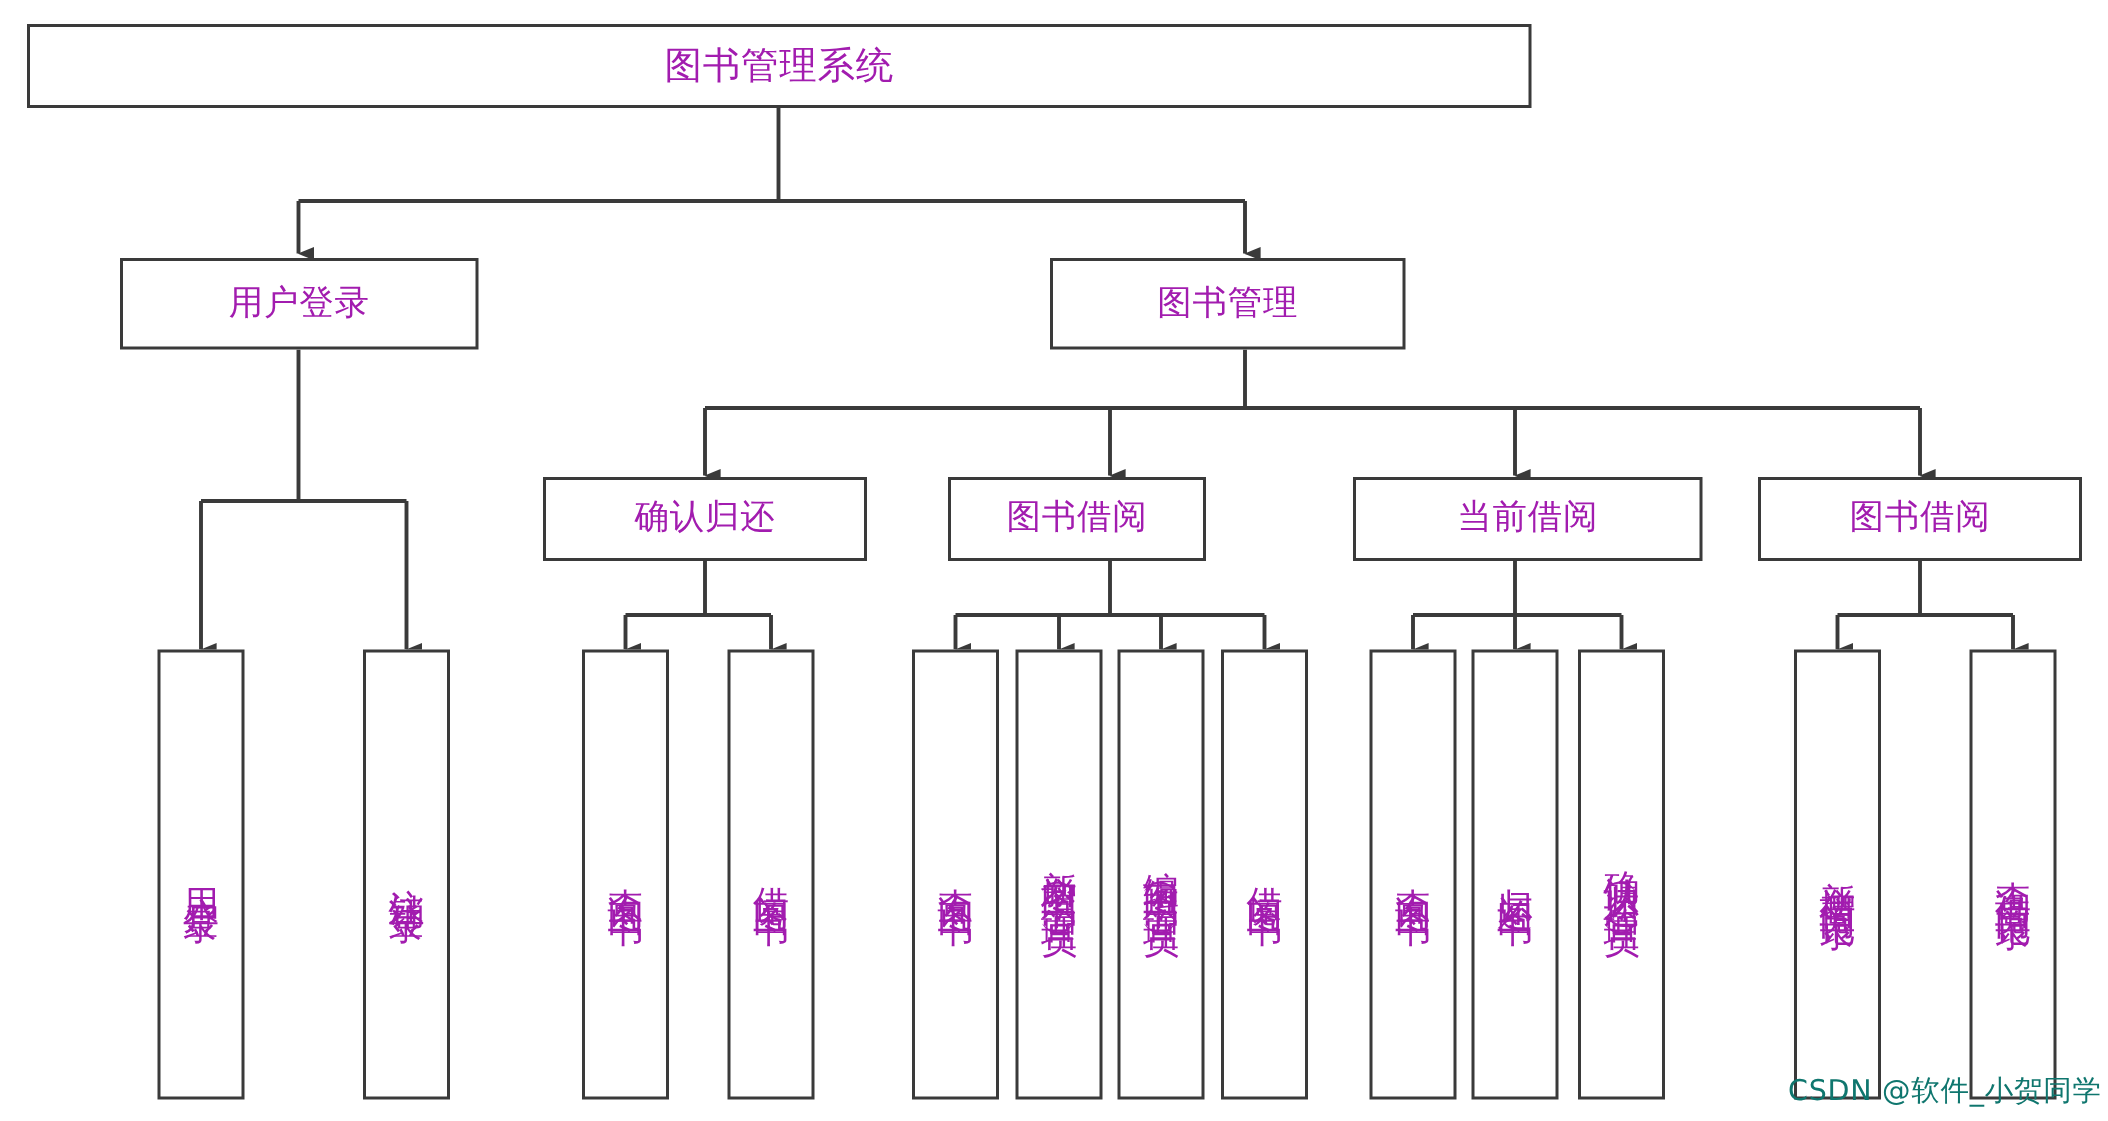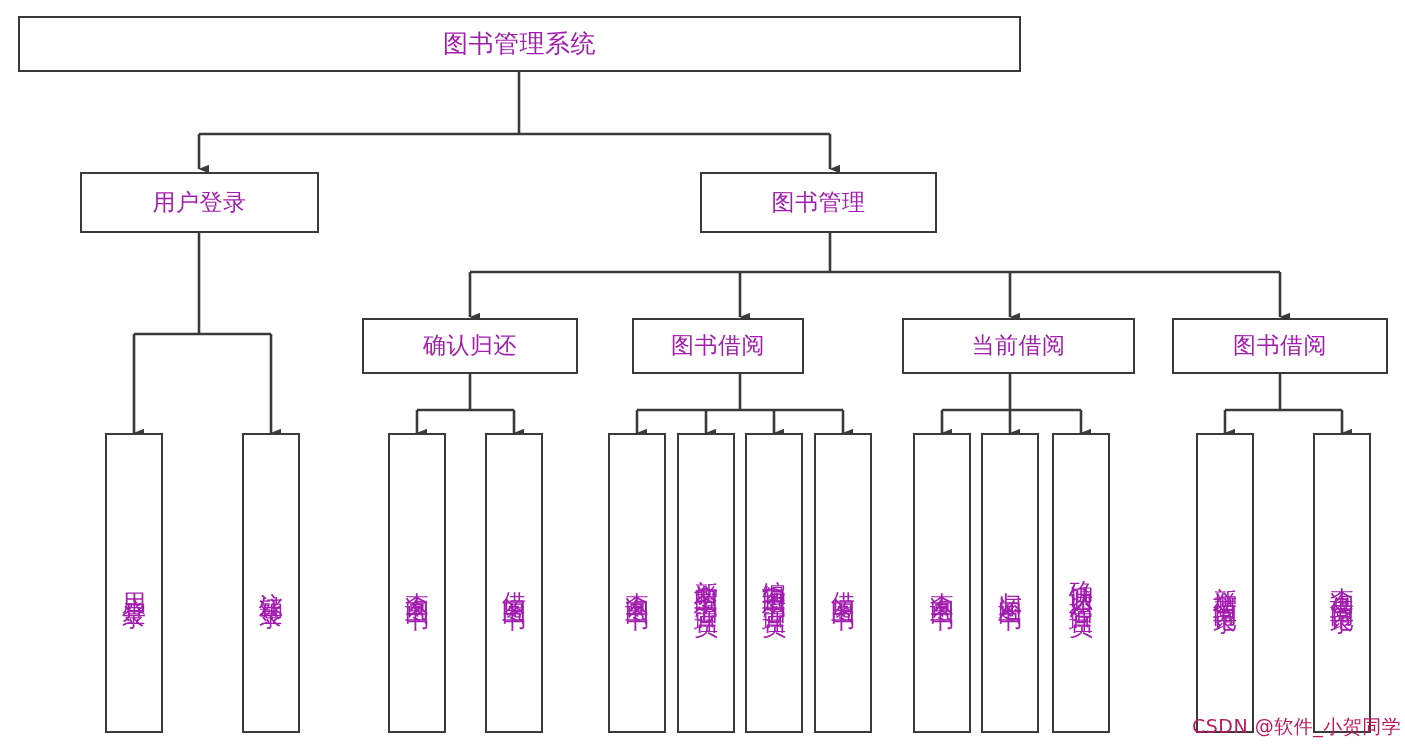--- a/index.html
+++ b/index.html
@@ -61,21 +61,21 @@
     -webkit-text-orientation: upright;
     letter-spacing: 5px;
     line-height: 1;
     max-height: 100%;
   }
   .watermark {
     position: absolute;
     left: 1192px;
     top: 714px;
     font-size: 19px;
-    color: #be185d;
+    color: #0f766e;
     white-space: nowrap;
     letter-spacing: 0.5px;
     font-family: "DejaVu Sans", "Liberation Sans", sans-serif;
   }
 </style>
 </head>
 <body>
 
 <div id="canvas">
 

